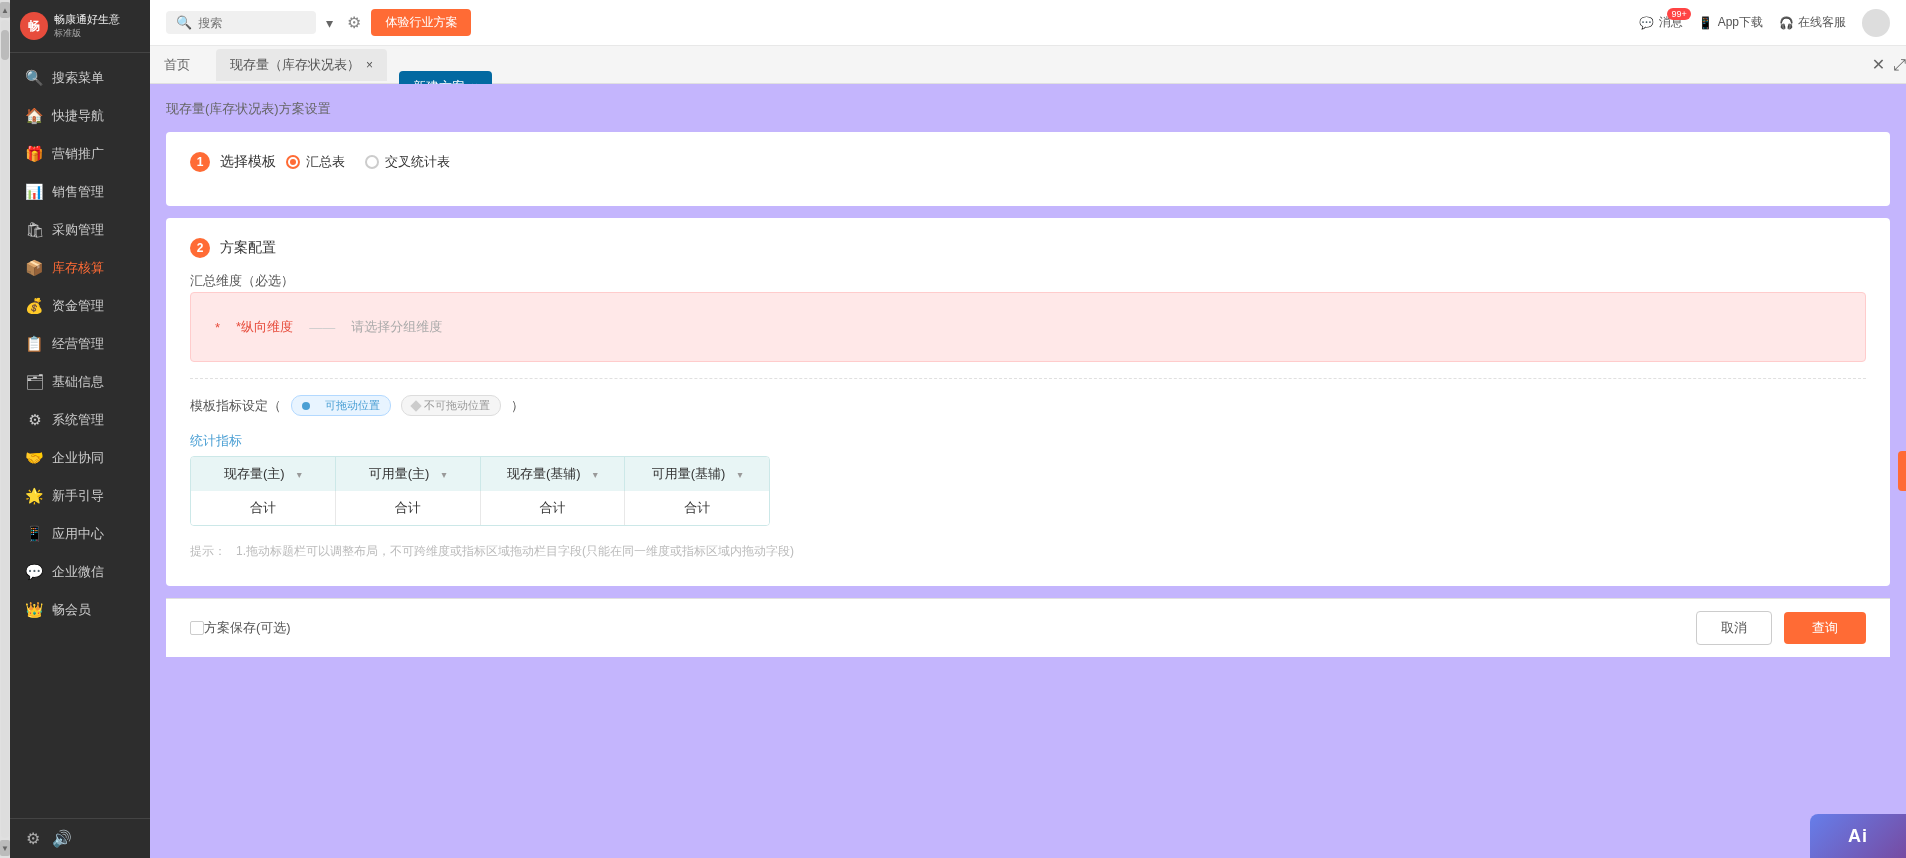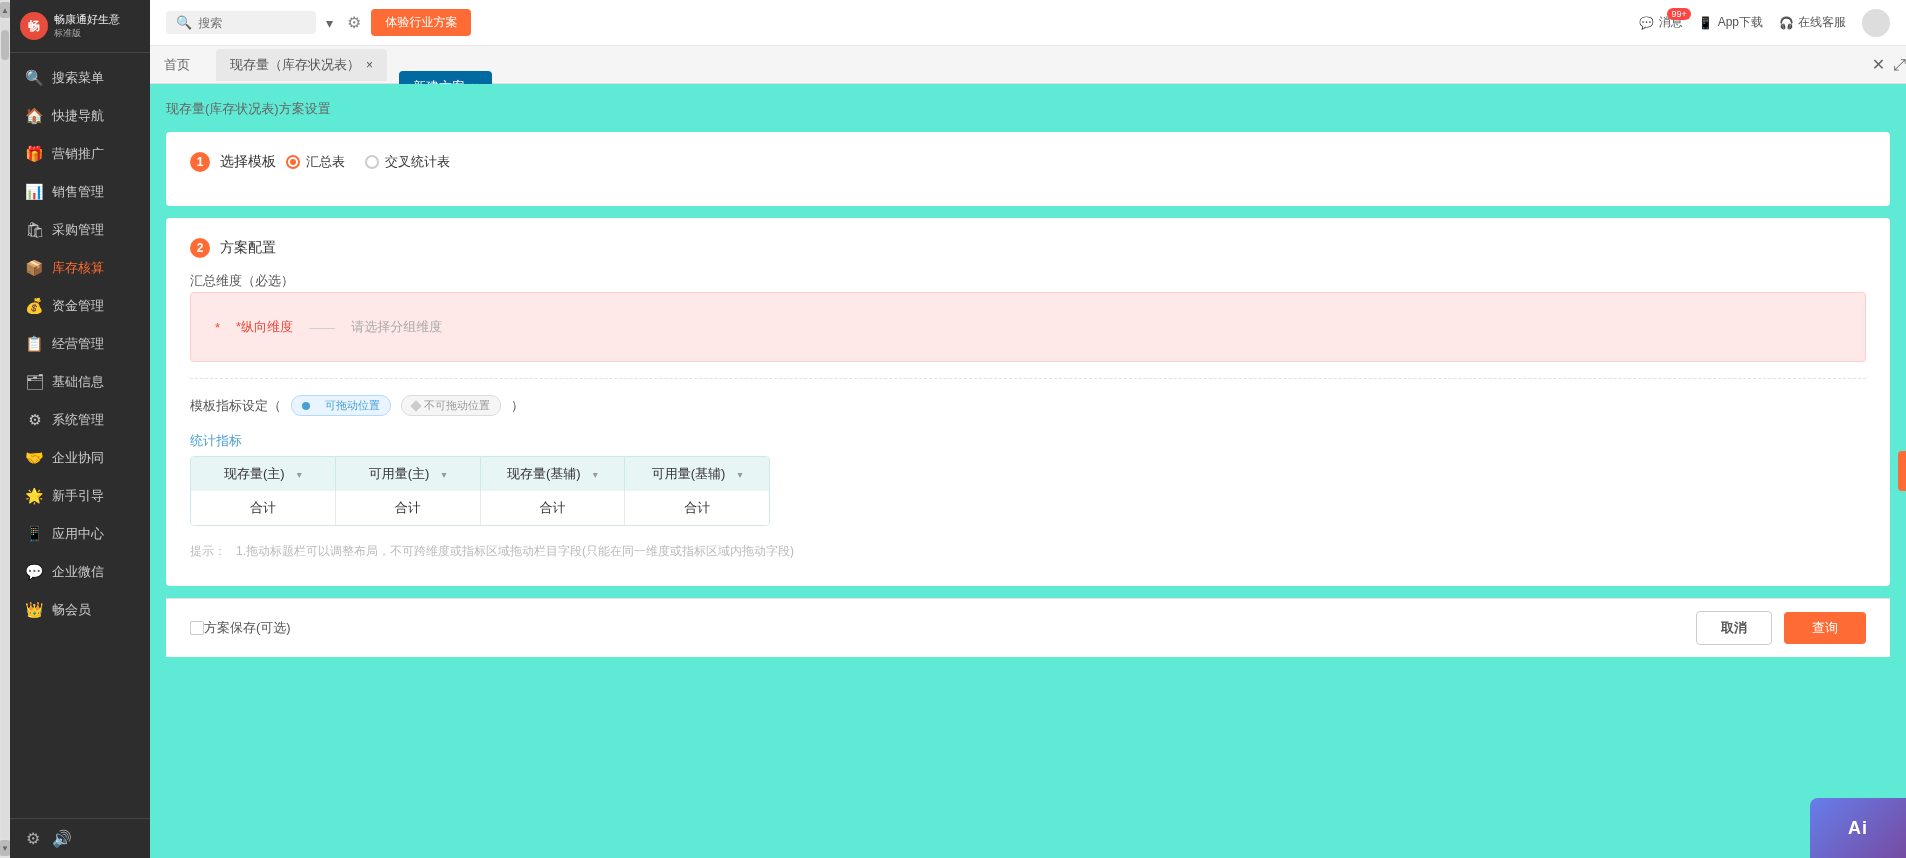--- a/index.html
+++ b/index.html
@@ -106,21 +106,21 @@
     }
     .tab-close { font-size: 12px; cursor: pointer; color: inherit; margin-left: 2px; }
     .tab-home { background: none; color: #666; font-size: 13px; }
     .tabs-right { margin-left: auto; display: flex; align-items: center; gap: 8px; }
     .tabs-close-btn { background: none; border: none; cursor: pointer; font-size: 16px; color: #666; }
     .tabs-expand-btn { background: none; border: none; cursor: pointer; font-size: 16px; color: #666; }
 
     
     .content {
       flex: 1; overflow-y: auto;
-      background: #5eead4;
+      background: #c4b5fd;
       padding: 16px;
       position: relative;
     }
 
     
     .sidebar-scroll { width: 10px; background: #e0e0e0; display: flex; flex-direction: column; align-items: center; padding: 2px 0; }
     .scroll-btn { width: 10px; height: 16px; background: #bbb; border-radius: 2px; cursor: pointer; display: flex; align-items: center; justify-content: center; font-size: 8px; color: #666; }
     .scroll-track { flex: 1; width: 8px; margin: 2px auto; background: #ddd; border-radius: 4px; position: relative; }
     .scroll-thumb { width: 8px; height: 30px; background: #bbb; border-radius: 4px; position: absolute; top: 10px; }
 
@@ -228,33 +228,32 @@
     .checkbox-box {
       width: 14px; height: 14px; border: 1px solid #ccc;
       border-radius: 2px; cursor: pointer;
     }
     .bottom-spacer { flex: 1; }
     .cancel-btn {
       background: white; border: 1px solid #ccc;
       padding: 7px 24px; border-radius: 4px;
       cursor: pointer; font-size: 13px; color: #555;
       margin-right: 12px;
-      font-weight: bold;
     }
     .query-btn {
       background: #ff6b35; border: none; color: white;
       padding: 7px 28px; border-radius: 4px;
       cursor: pointer; font-size: 13px;
     }
 
     
     .ai-fab {
       position: fixed;
       bottom: 0; right: 0;
-      width: 96px; height: 60px;
+      width: 96px; height: 44px;
       background: linear-gradient(135deg, #667eea, #764ba2);
       color: white; font-size: 18px; font-weight: bold;
       display: flex; align-items: center; justify-content: center;
       cursor: pointer; border-radius: 8px 0 0 0;
       letter-spacing: 1px;
       text-align: center;
     }
 
     
     .resize-handle {

